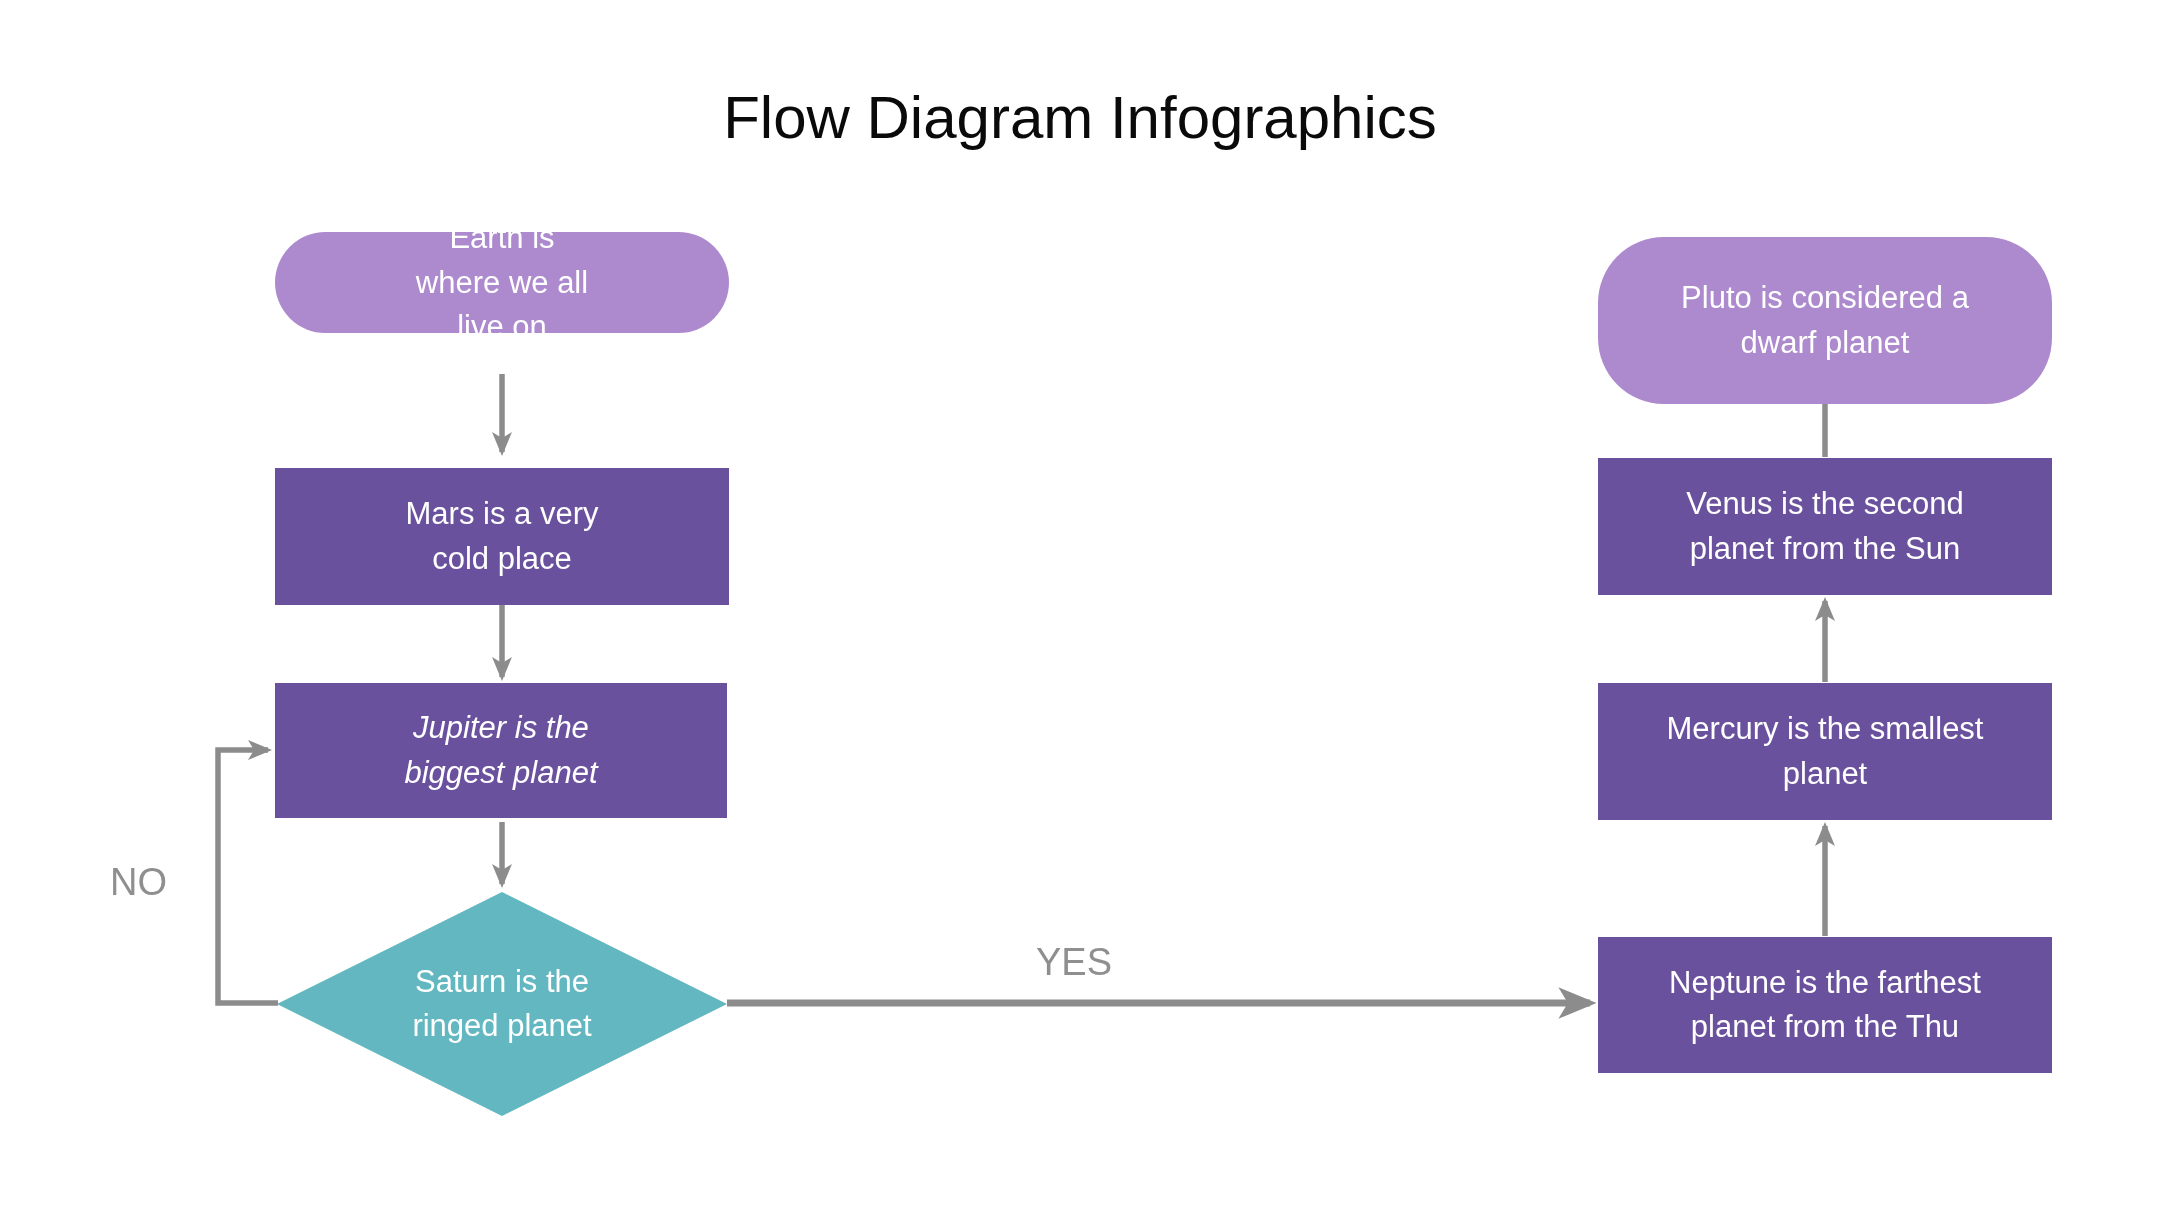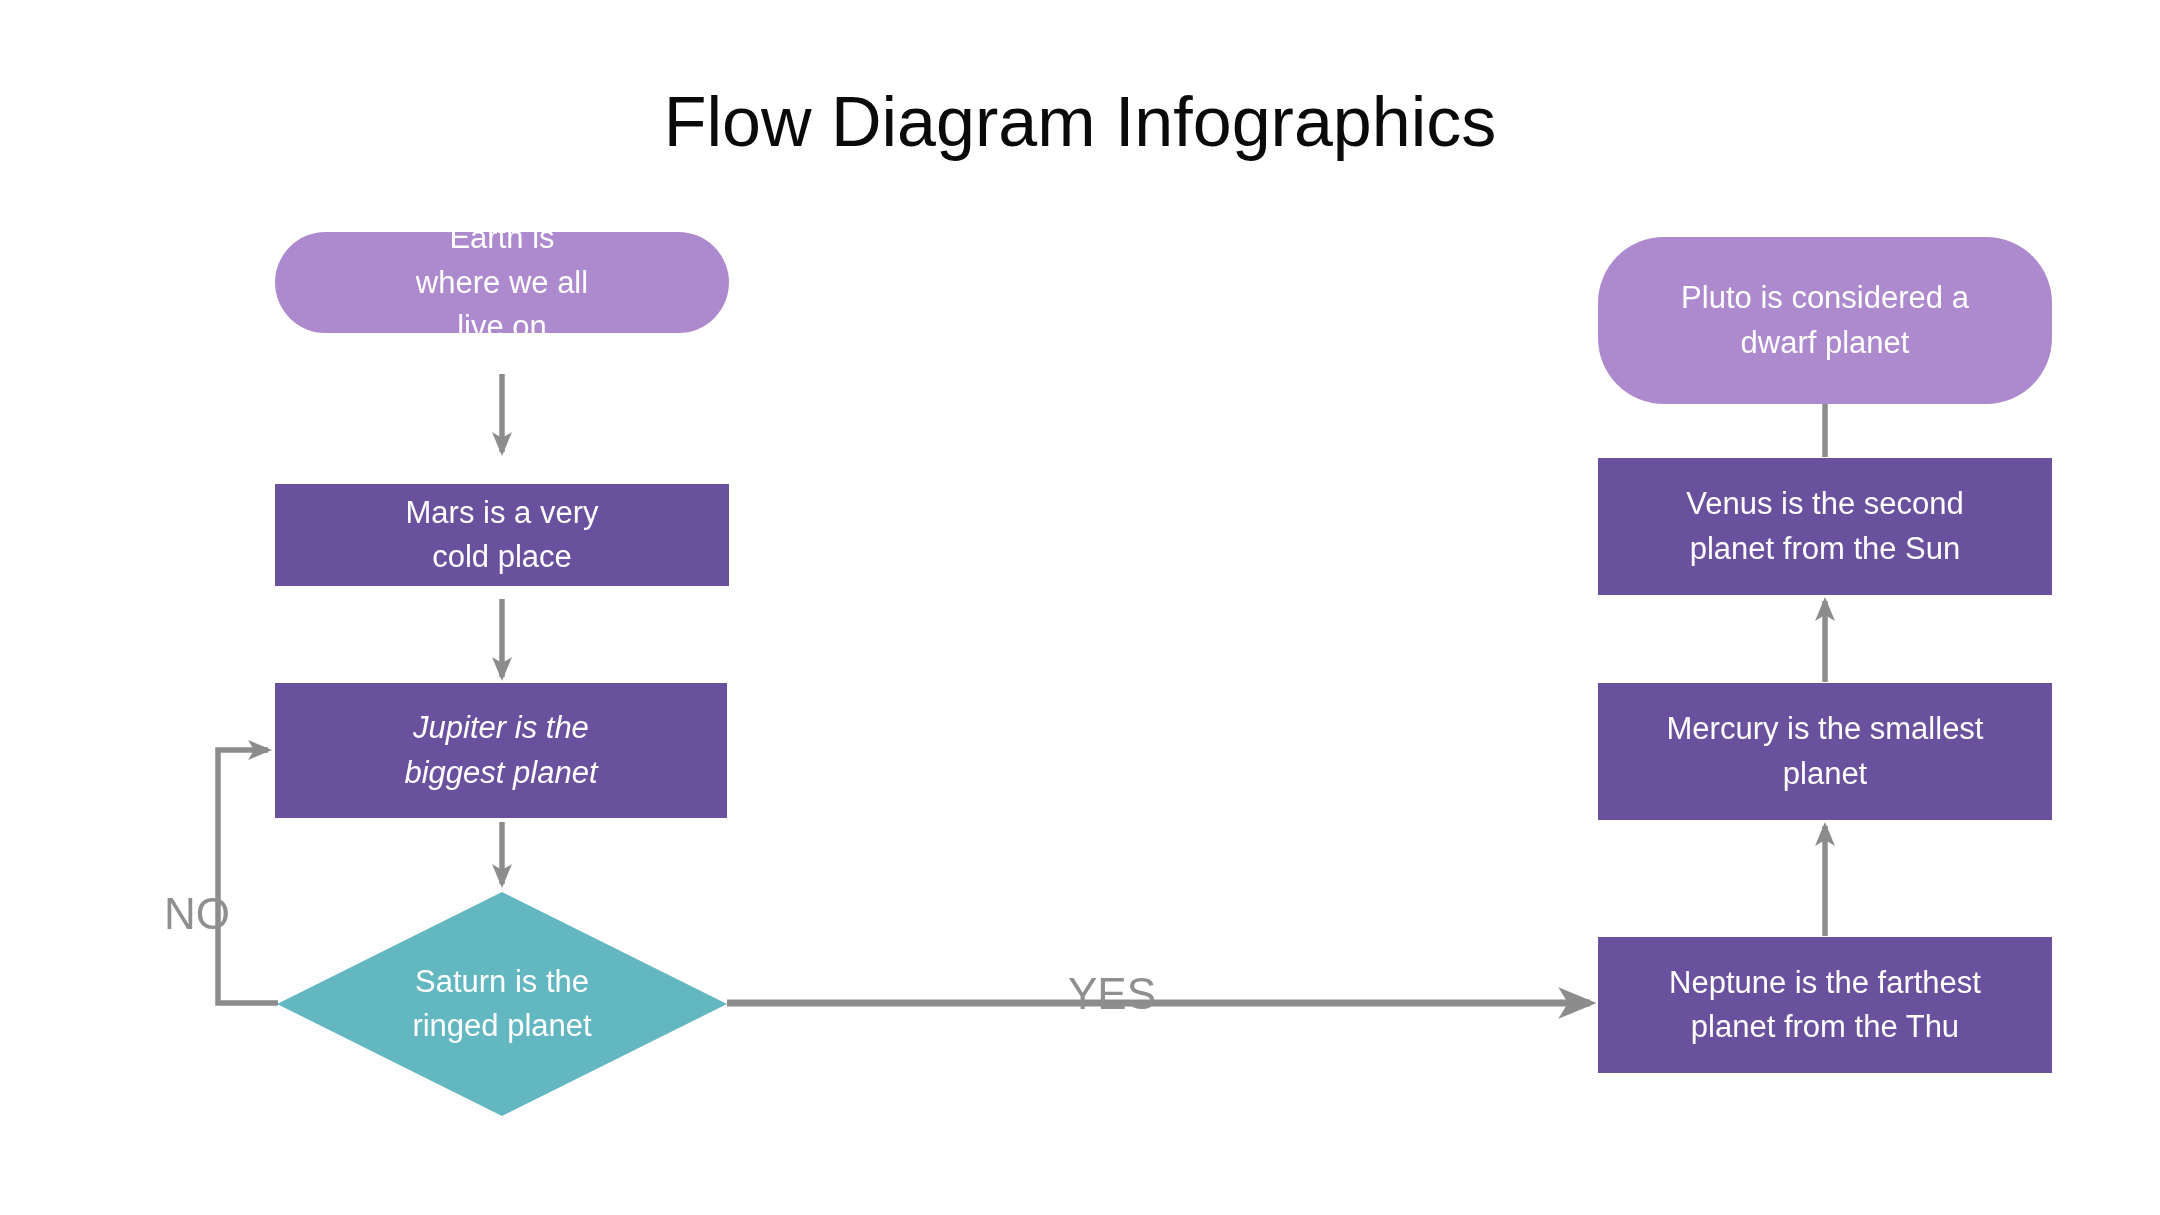--- a/index.html
+++ b/index.html
@@ -18,21 +18,21 @@
     position:relative;
     width:2160px;height:1215px;
     background:var(--background);
     overflow:hidden;
     font-family:"Liberation Sans","DejaVu Sans",sans-serif;
   }
   #title{
     position:absolute;left:0;right:0;top:86px;
     margin:0;
     text-align:center;
-    font-size:70px;
+    font-size:60px;
     font-weight:400;
     letter-spacing:0;
     color:var(--title-text);
     line-height:1.05;
   }
   #connectors{
     position:absolute;left:0;top:0;width:2160px;height:1215px;
     pointer-events:none;
   }
   #connectors .edge{stroke:var(--connector);fill:none;}
@@ -48,35 +48,34 @@
     line-height:1.42;
   }
   .node .node-text{white-space:pre-line;}
   .pill{background:var(--terminator);border-radius:70px;}
   .rect{background:var(--process);}
   .diamond{
     background:var(--decision);
     clip-path:polygon(50% 0%,100% 50%,50% 100%,0% 50%);
   }
   #earth  {left:275px; top:232px; width:454px; height:101px;}
-  #mars   {left:275px; top:484px; width:454px; height:102px;}
+  #mars   {left:275px; top:468px; width:454px; height:137px;}
   #jupiter{left:275px; top:683px; width:452px; height:135px;font-style:italic;}
   #saturn {left:277px; top:892px; width:450px; height:224px;align-items:center;}
   #neptune{left:1598px;top:937px; width:454px; height:136px;}
   #mercury{left:1598px;top:683px; width:454px; height:137px;text-align:center;}
   #venus  {left:1598px;top:458px; width:454px; height:137px;}
   #pluto  {left:1598px;top:237px; width:454px; height:167px;border-radius:66px;}
   .edge-label{
     position:absolute;
     width:120px;
-    text-align:right;
-    font-size:44px;
+    text-align:left;
+    font-size:38px;
     line-height:1.2;
     color:var(--edge-label);
-    margin-top:28px;
   }
   #label-no {left:110px; top:860px;}
   #label-yes{left:1036px;top:940px;}
 </style>
 </head>
 <body>
 
 <div id="canvas">
 
   <h1 id="title">Flow Diagram Infographics</h1>

